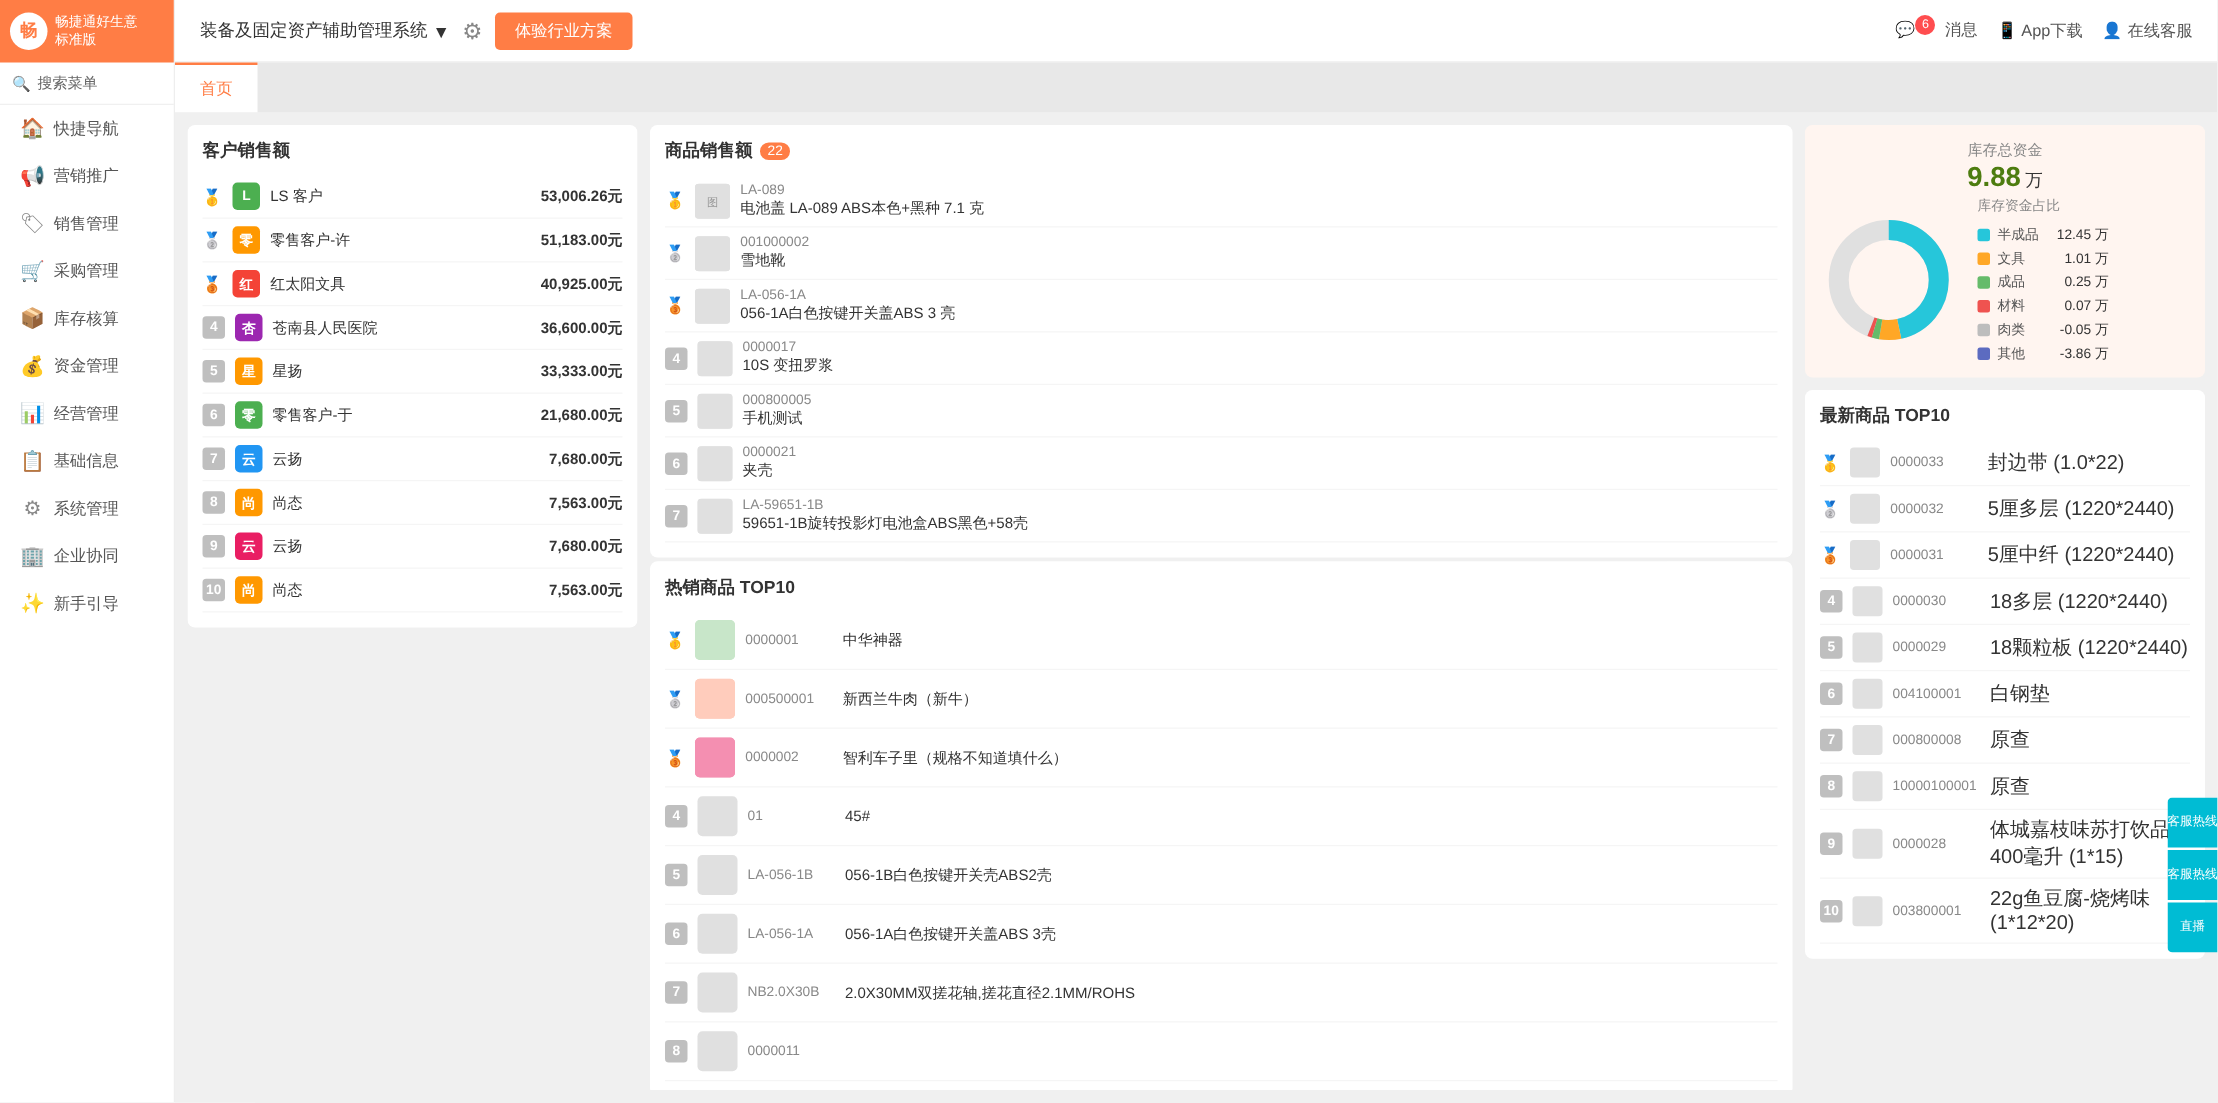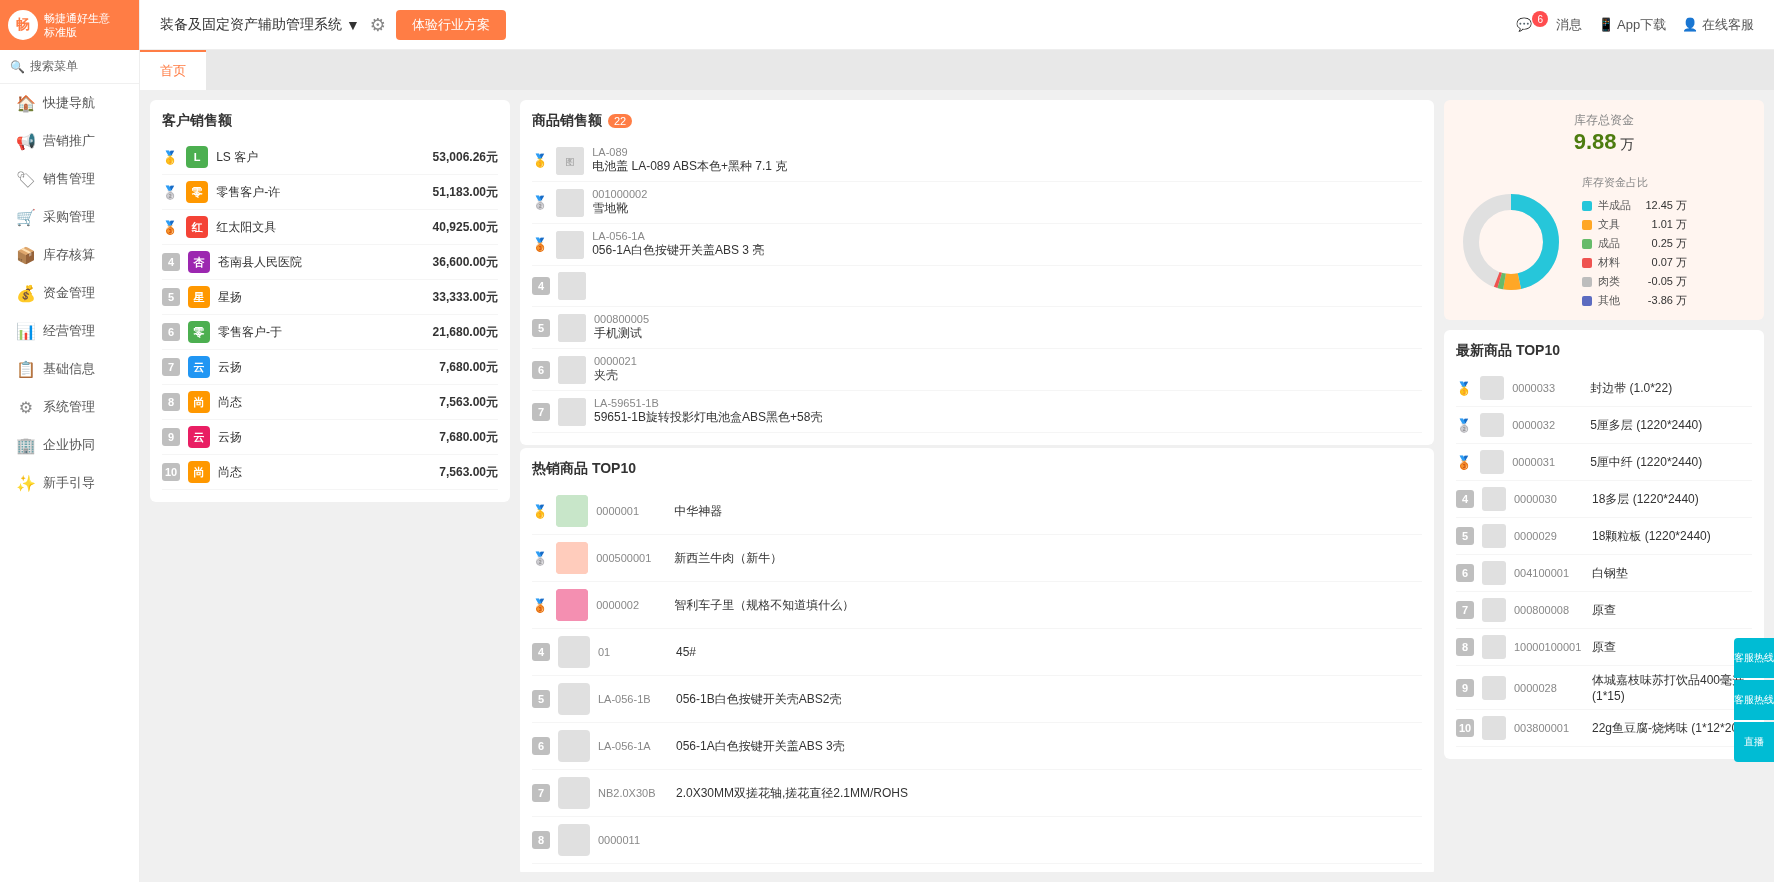--- a/index.html
+++ b/index.html
@@ -263,21 +263,21 @@
       justify-content: center;
       font-size: 10px;
       color: #999;
       flex-shrink: 0;
     }
     .prod-info { flex: 1; min-width: 0; }
     .prod-code { font-size: 11px; color: #888; }
     .prod-name { font-size: 12px; color: #333; }
     .inventory-total {
       text-align: center;
-      margin-bottom: 20px;
+      margin-bottom: 2px;
     }
     .inventory-total .label { color: #888; font-size: 12px; }
     .inventory-total .value { color: #4d7c0f; font-size: 22px; font-weight: bold; }
     .inventory-total .unit { color: #333; font-size: 14px; }
 
     
     .donut-container {
       display: flex;
       align-items: center;
       gap: 16px;
@@ -335,21 +335,21 @@
       border-radius: 3px;
       background: #e0e0e0;
       flex-shrink: 0;
       display: flex;
       align-items: center;
       justify-content: center;
       font-size: 9px;
       color: #999;
     }
     .new-prod-code { font-size: 11px; color: #888; min-width: 70px; }
-    .new-prod-name { flex: 1; color: #333; font-size: 12px; }
+    .new-prod-name { flex: 1; color: #333; font-size: 16px; }
 
     
     ::-webkit-scrollbar { width: 4px; height: 4px; }
     ::-webkit-scrollbar-thumb { background: #ccc; border-radius: 2px; }
 
     
     .medal-gold { color: #ffd700; }
     .medal-silver { color: #c0c0c0; }
     .medal-bronze { color: #cd7f32; }
 
@@ -604,20 +604,24 @@
             <div class="prod-code">LA-056-1A</div>
             <div class="prod-name">056-1A白色按键开关盖ABS 3 亮</div>
           </div>
         </div>
         <div class="prod-rank-item">
           <span class="rank-num rank-other">4</span>
           <div class="prod-thumb">
             <svg width="28" height="28" viewBox="0 0 28 28">
                 <rect width="28" height="28" fill="#e0e0e0" rx="3"></rect>
               </svg>
+          </div>
+          <div class="prod-info">
+            <div class="prod-code">0000017</div>
+            <div class="prod-name">10S 变扭罗浆</div>
           </div>
         </div>
         <div class="prod-rank-item">
           <span class="rank-num rank-other">5</span>
           <div class="prod-thumb">
             <svg width="28" height="28" viewBox="0 0 28 28">
                 <rect width="28" height="28" fill="#e0e0e0" rx="3"></rect>
               </svg>
           </div>
           <div class="prod-info">

